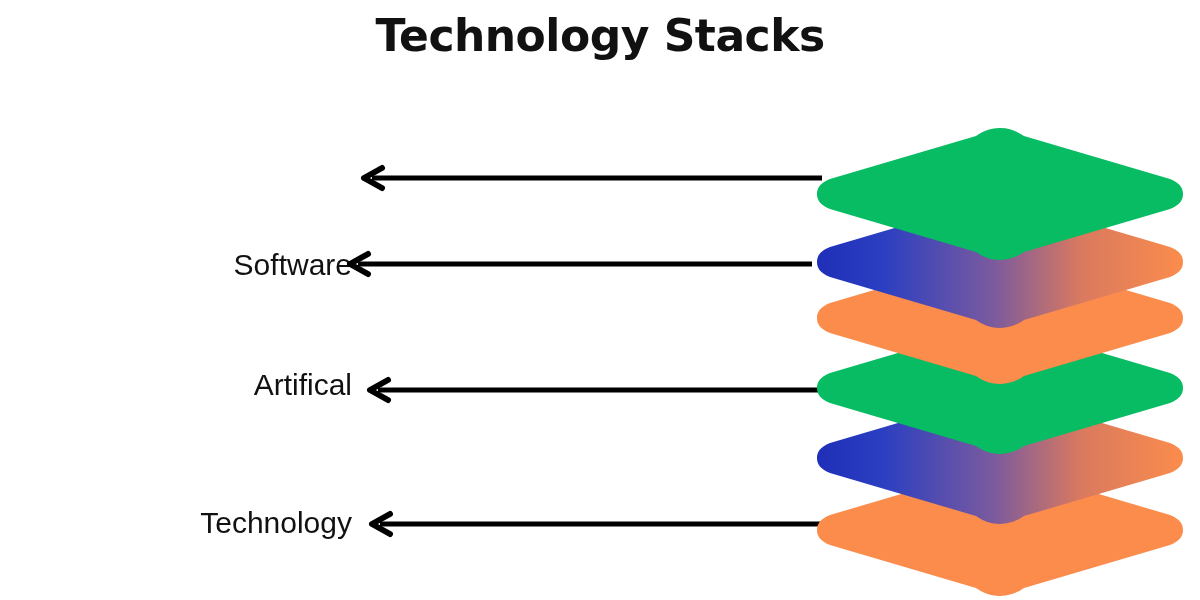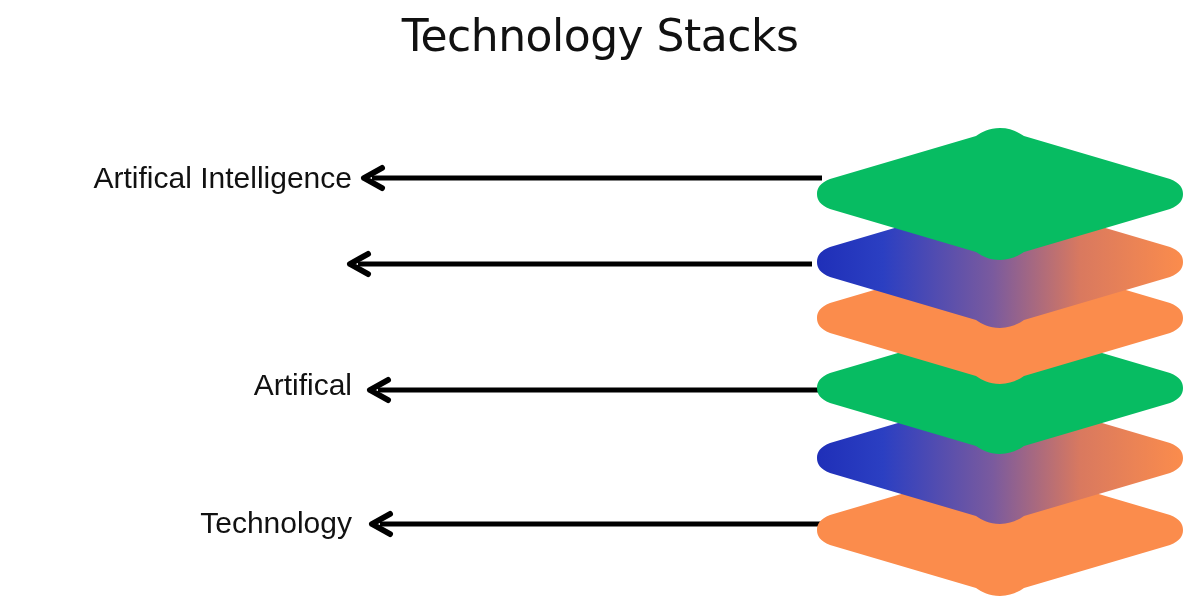--- a/index.html
+++ b/index.html
@@ -22,21 +22,21 @@
 
   
   #page-title {
     position: absolute;
     left: 0;
     top: 12px;
     width: 1200px;
     text-align: center;
     font-family: "DejaVu Sans", sans-serif;
     font-size: 44px;
-    font-weight: 400;
+    font-weight: 700;
     letter-spacing: -0.5px;
     color: #111111;
     line-height: 1.1;
   }
 
   
   .label-row {
     position: absolute;
     left: 0;
     width: 352px;
@@ -67,21 +67,21 @@
   }
   #stack svg { display: block; }
 </style>
 </head>
 <body>
 
 <div id="canvas">
 
   <div id="page-title">Technology Stacks</div>
 
-  <div class="label-row" style="top:163px;">Artifical Intelligence</div>
+  <div class="label-row" style="top:250px;">Software</div>
   <div class="label-row" style="top:370px;">Artifical</div>
   <div class="label-row" style="top:508px;">Technology</div>
 
   <div class="arrow" style="left:360px; top:166px; width:470px;">
     <svg width="470" height="24" viewBox="0 0 470 24">
       <line x1="12" y1="12" x2="462" y2="12" stroke="#000000" stroke-width="5"></line>
       <path d="M 22 2 L 4 12 L 22 22" fill="none" stroke="#000000" stroke-width="6" stroke-linecap="round" stroke-linejoin="round"></path>
     </svg>
   </div>
 

